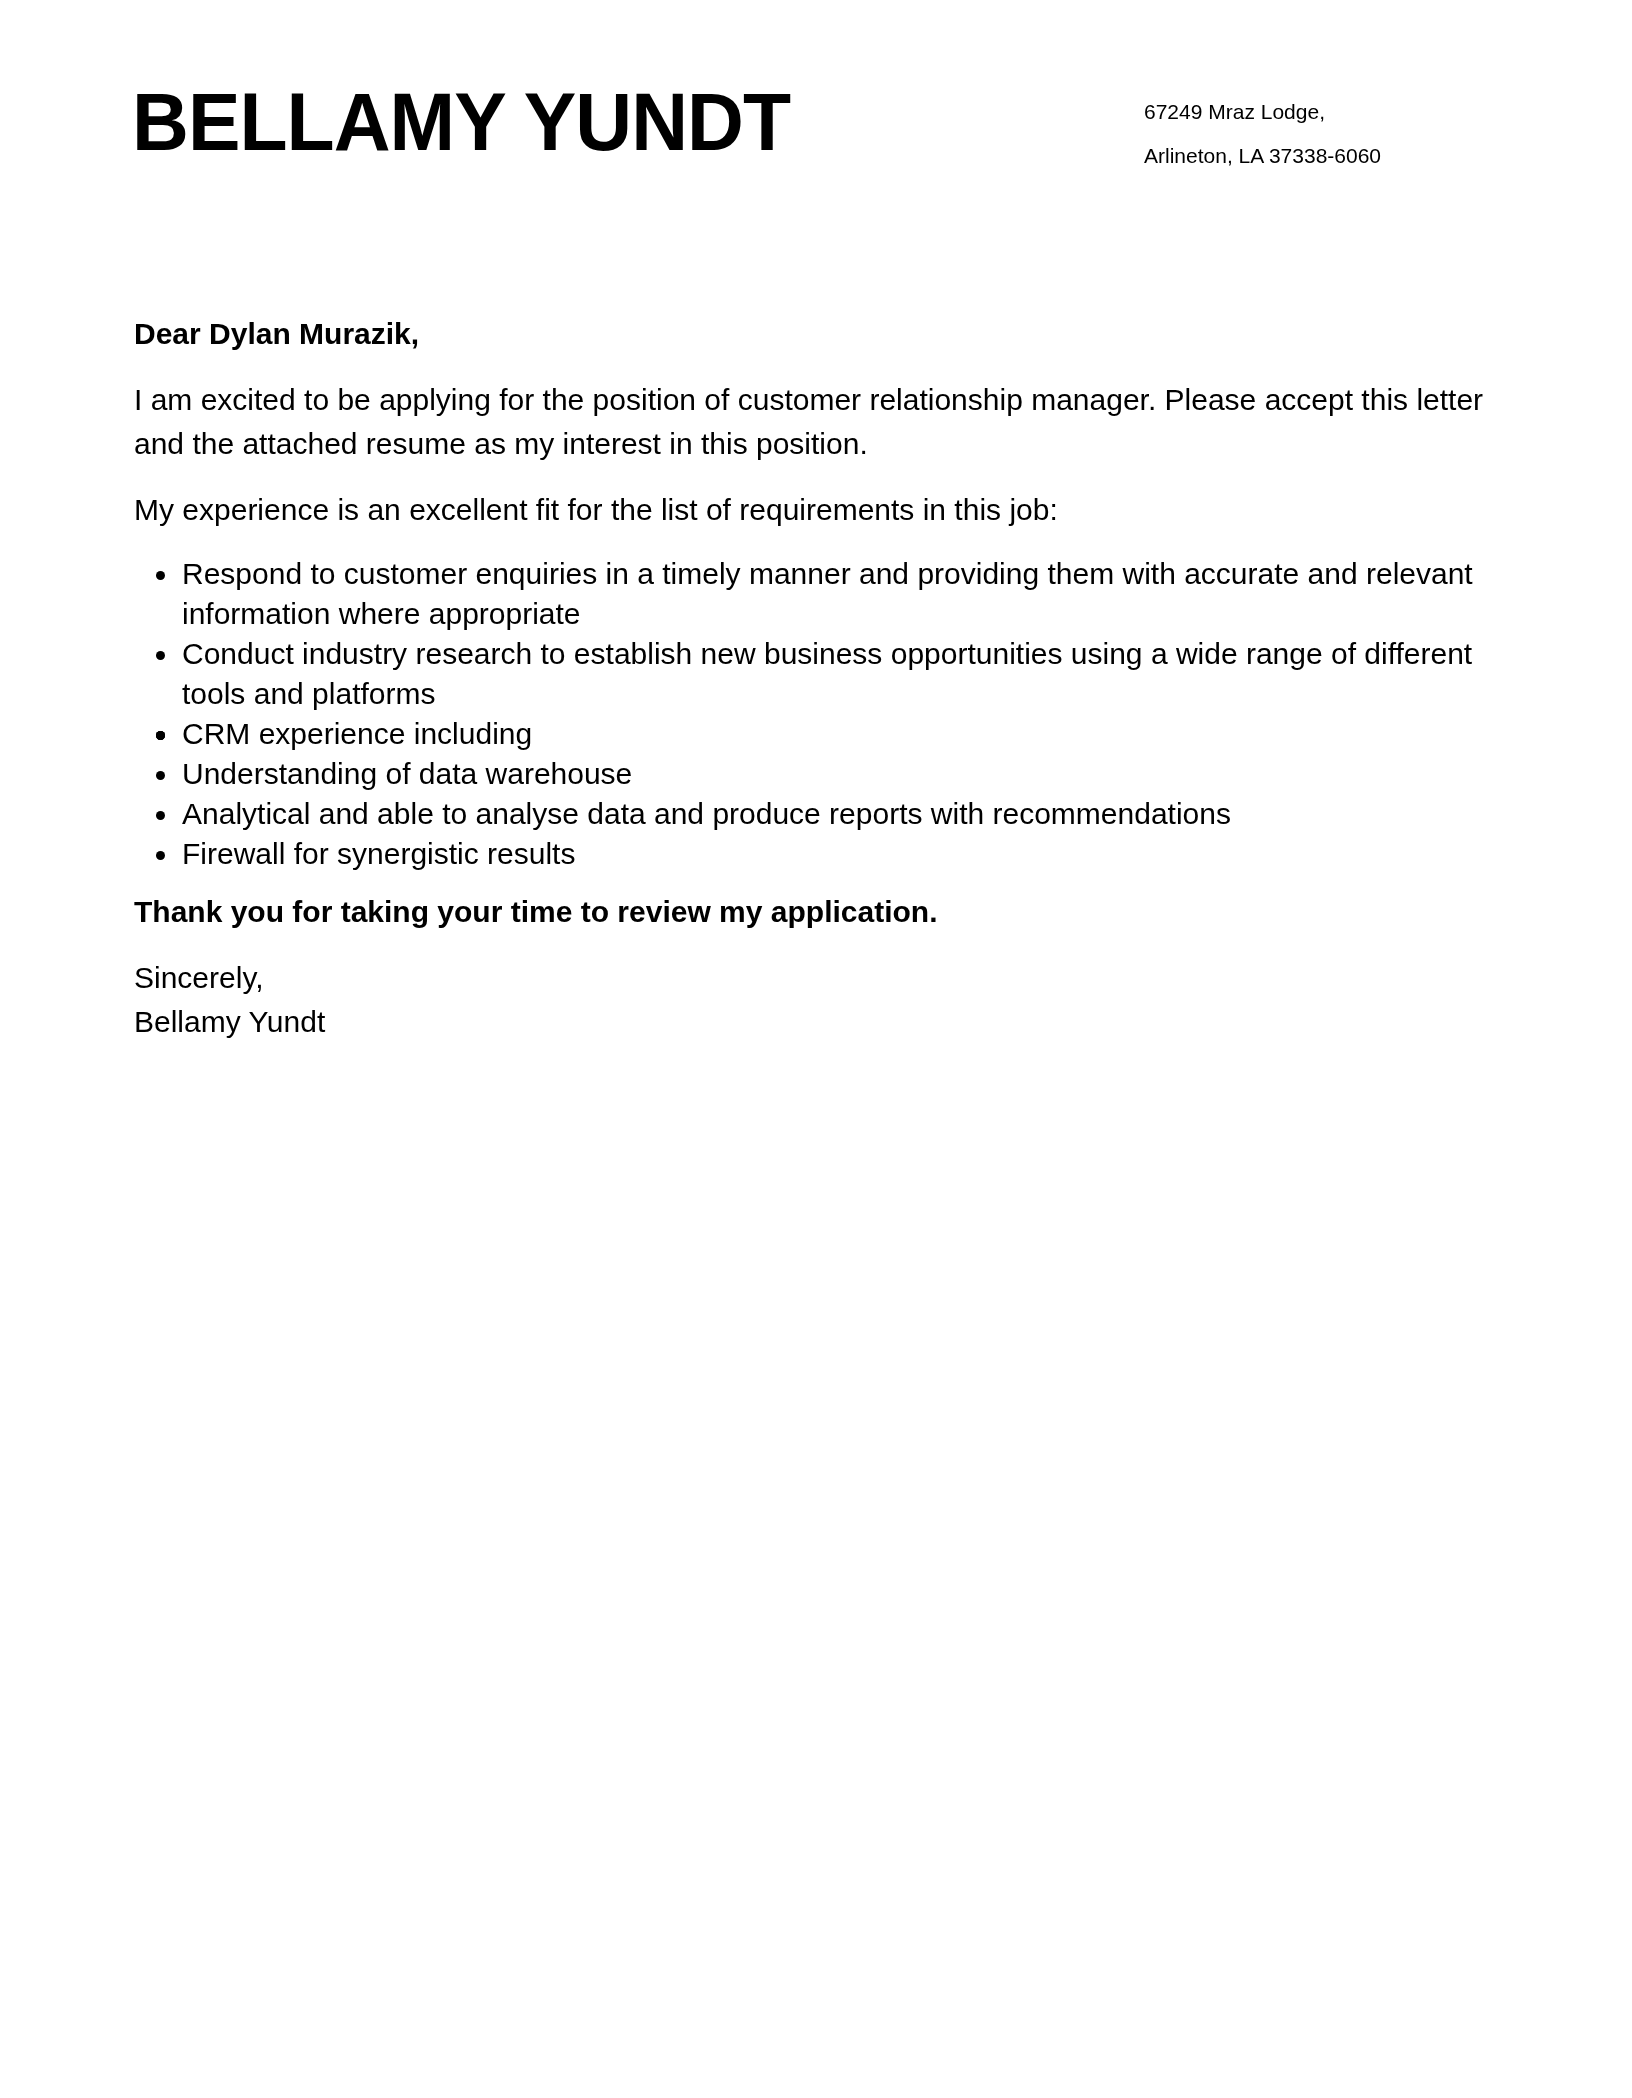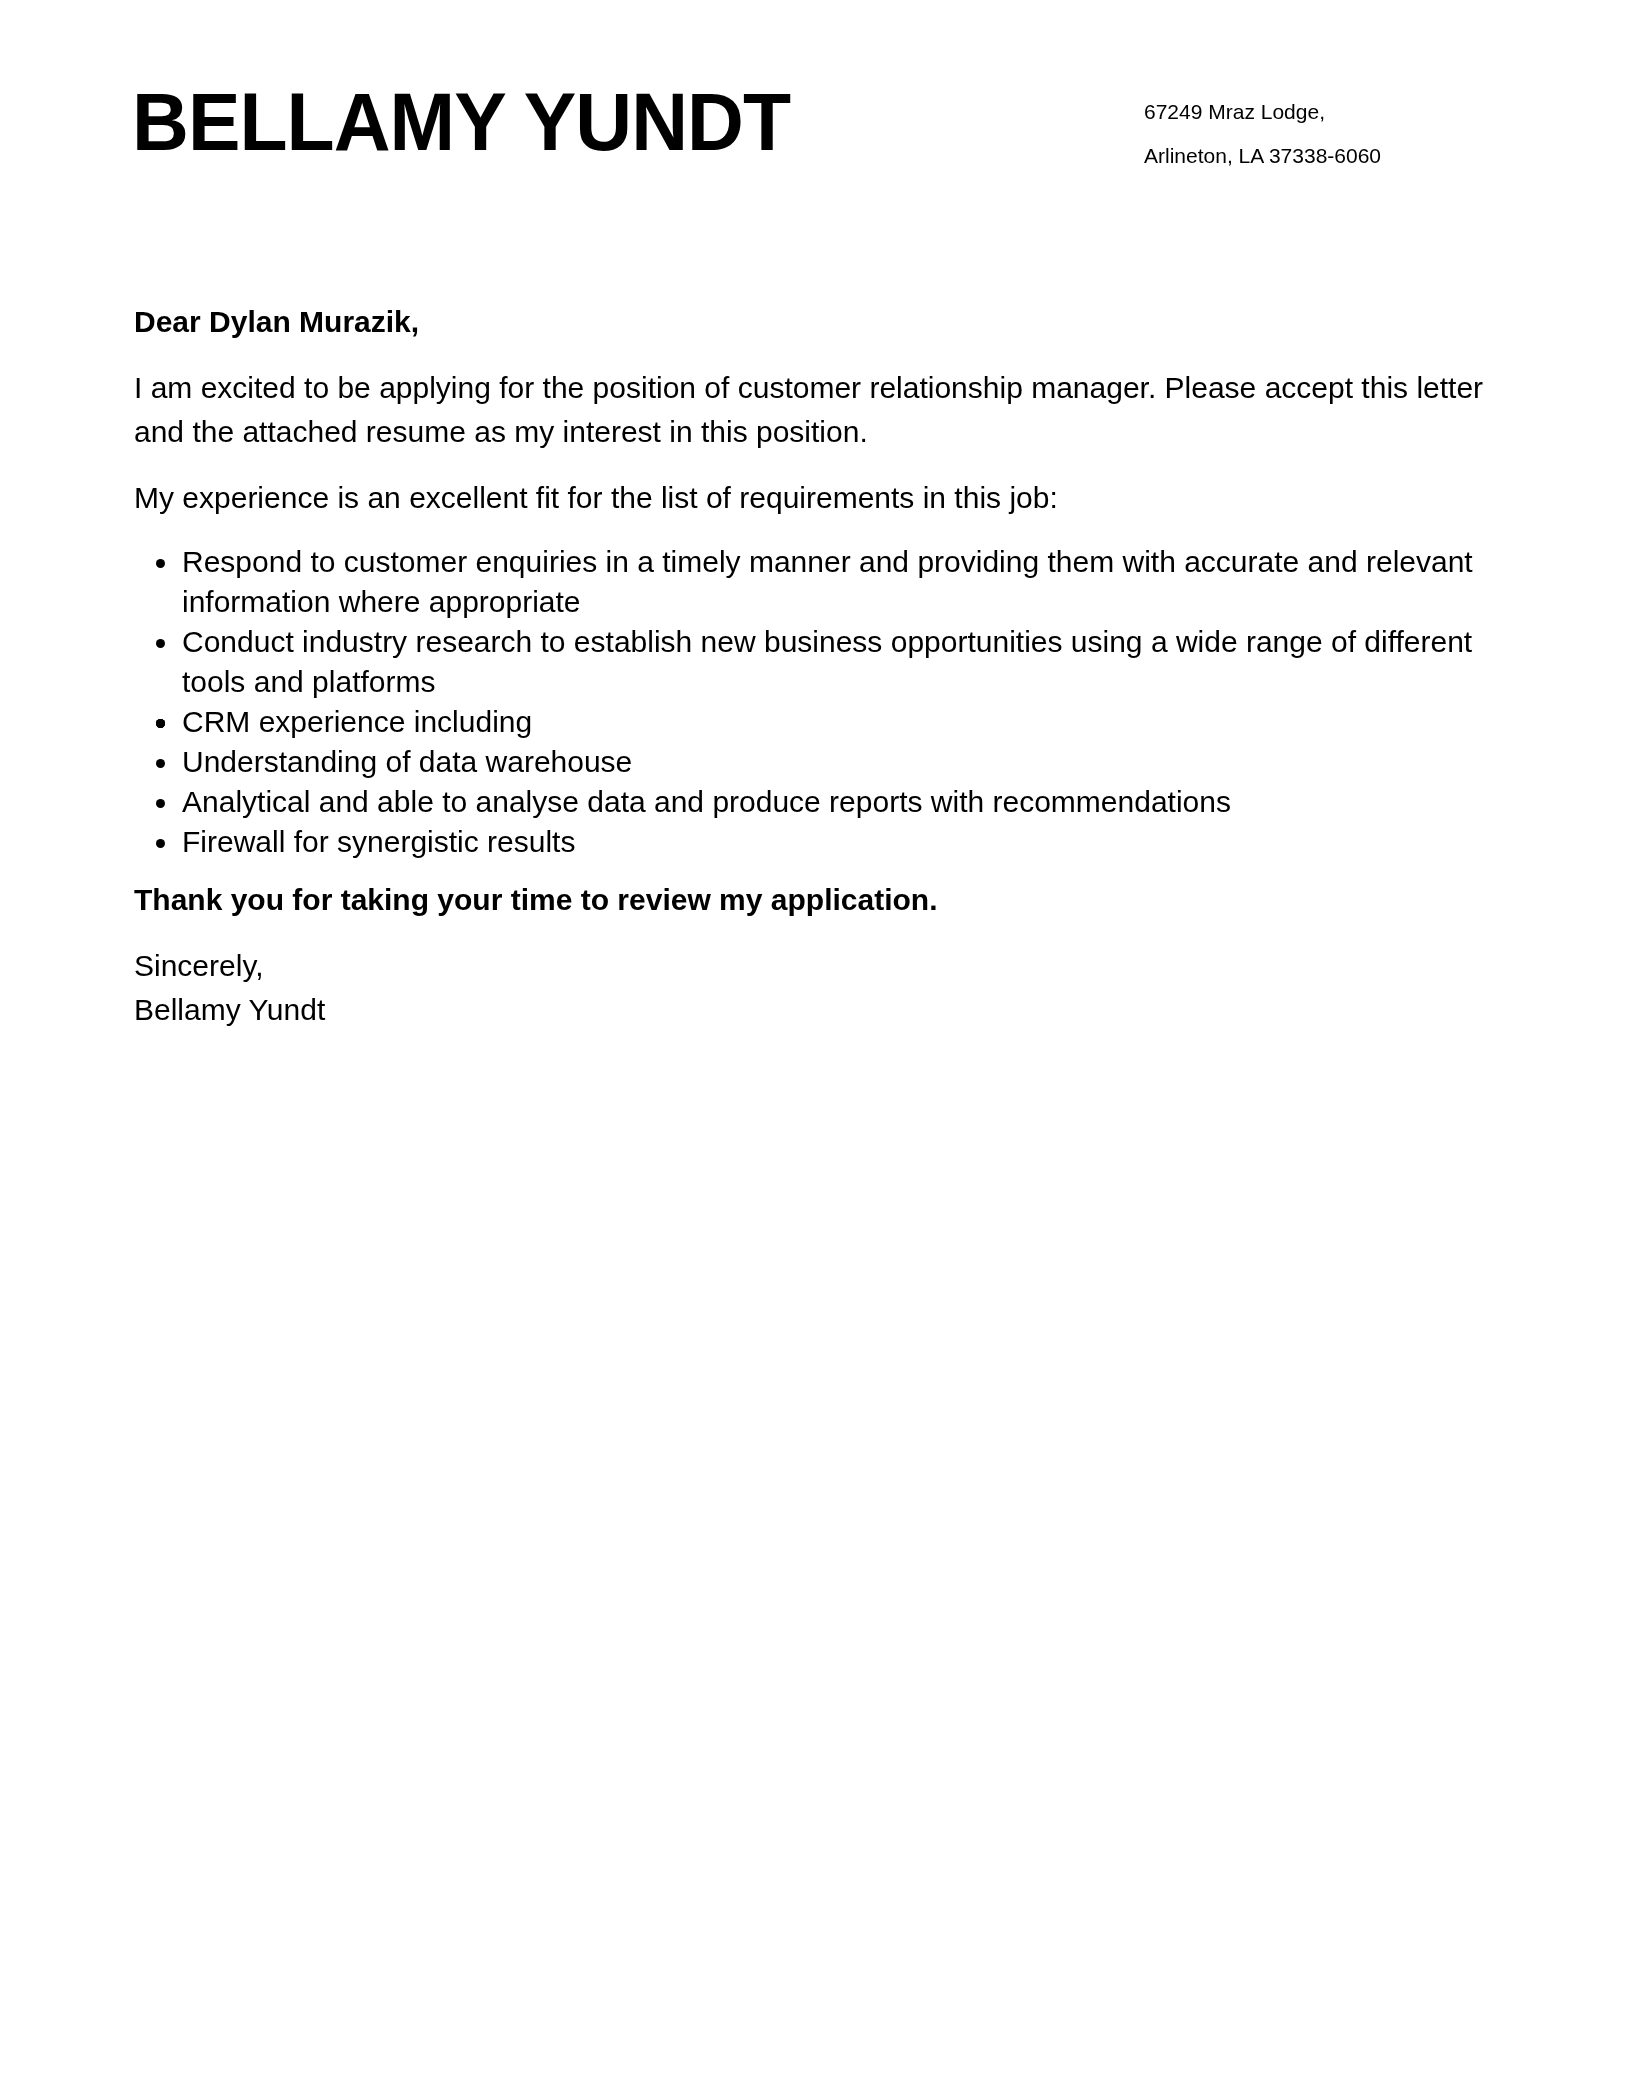--- a/index.html
+++ b/index.html
@@ -40,21 +40,21 @@
       top: 78px;
       font-size: 21px;
       line-height: 44px;
       white-space: nowrap;
       margin-top: 12px;
     }
     .header-address div { display: block; }
     .letter-body {
       position: absolute;
       left: 134px;
-      top: 300px;
+      top: 312px;
       width: 1380px;
       font-size: 30px;
       line-height: 44px;
     }
     .salutation {
       font-weight: 700;
       margin: 0 0 22px 0;
     }
     .para {
       margin: 0 0 22px 0;

